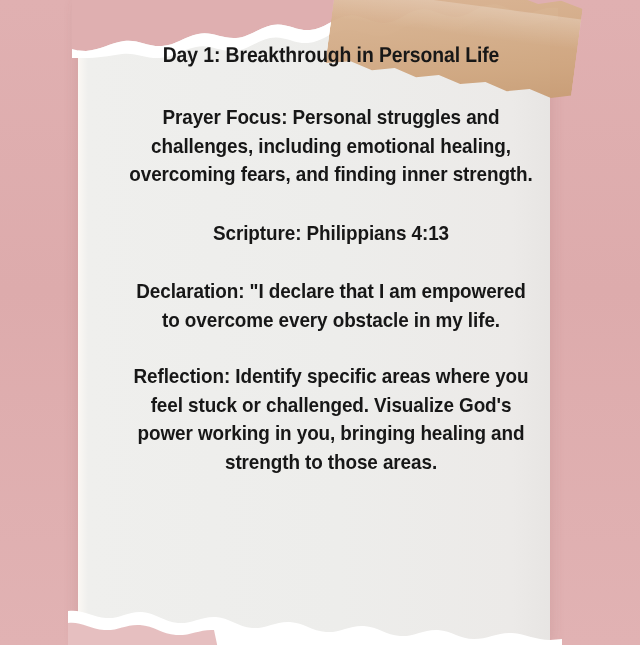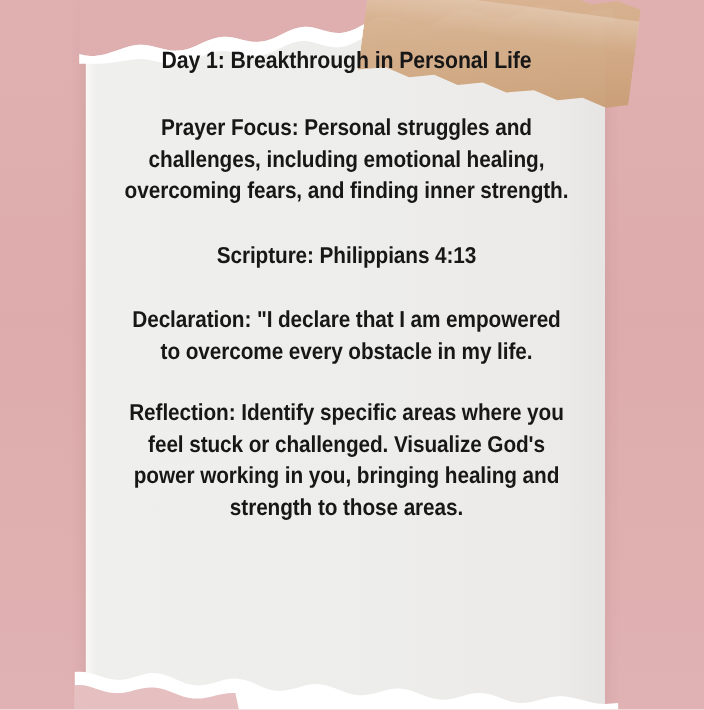--- a/index.html
+++ b/index.html
@@ -92,21 +92,21 @@
     position: absolute;
     left: 0; right: 0; top: 18%;
     height: 30%;
     background: linear-gradient(180deg, rgba(255,255,255,0.22), rgba(255,255,255,0));
     pointer-events: none;
   }
 
   
   .content {
     position: absolute;
-    left: 86px;
+    left: 102px;
     top: 42px;
     width: 458px;
     text-align: center;
     color: #171717;
     font-family: "Liberation Sans Narrow", "Liberation Sans", sans-serif;
     font-weight: 700;
     letter-spacing: -0.1px;
   }
 
   .title {

